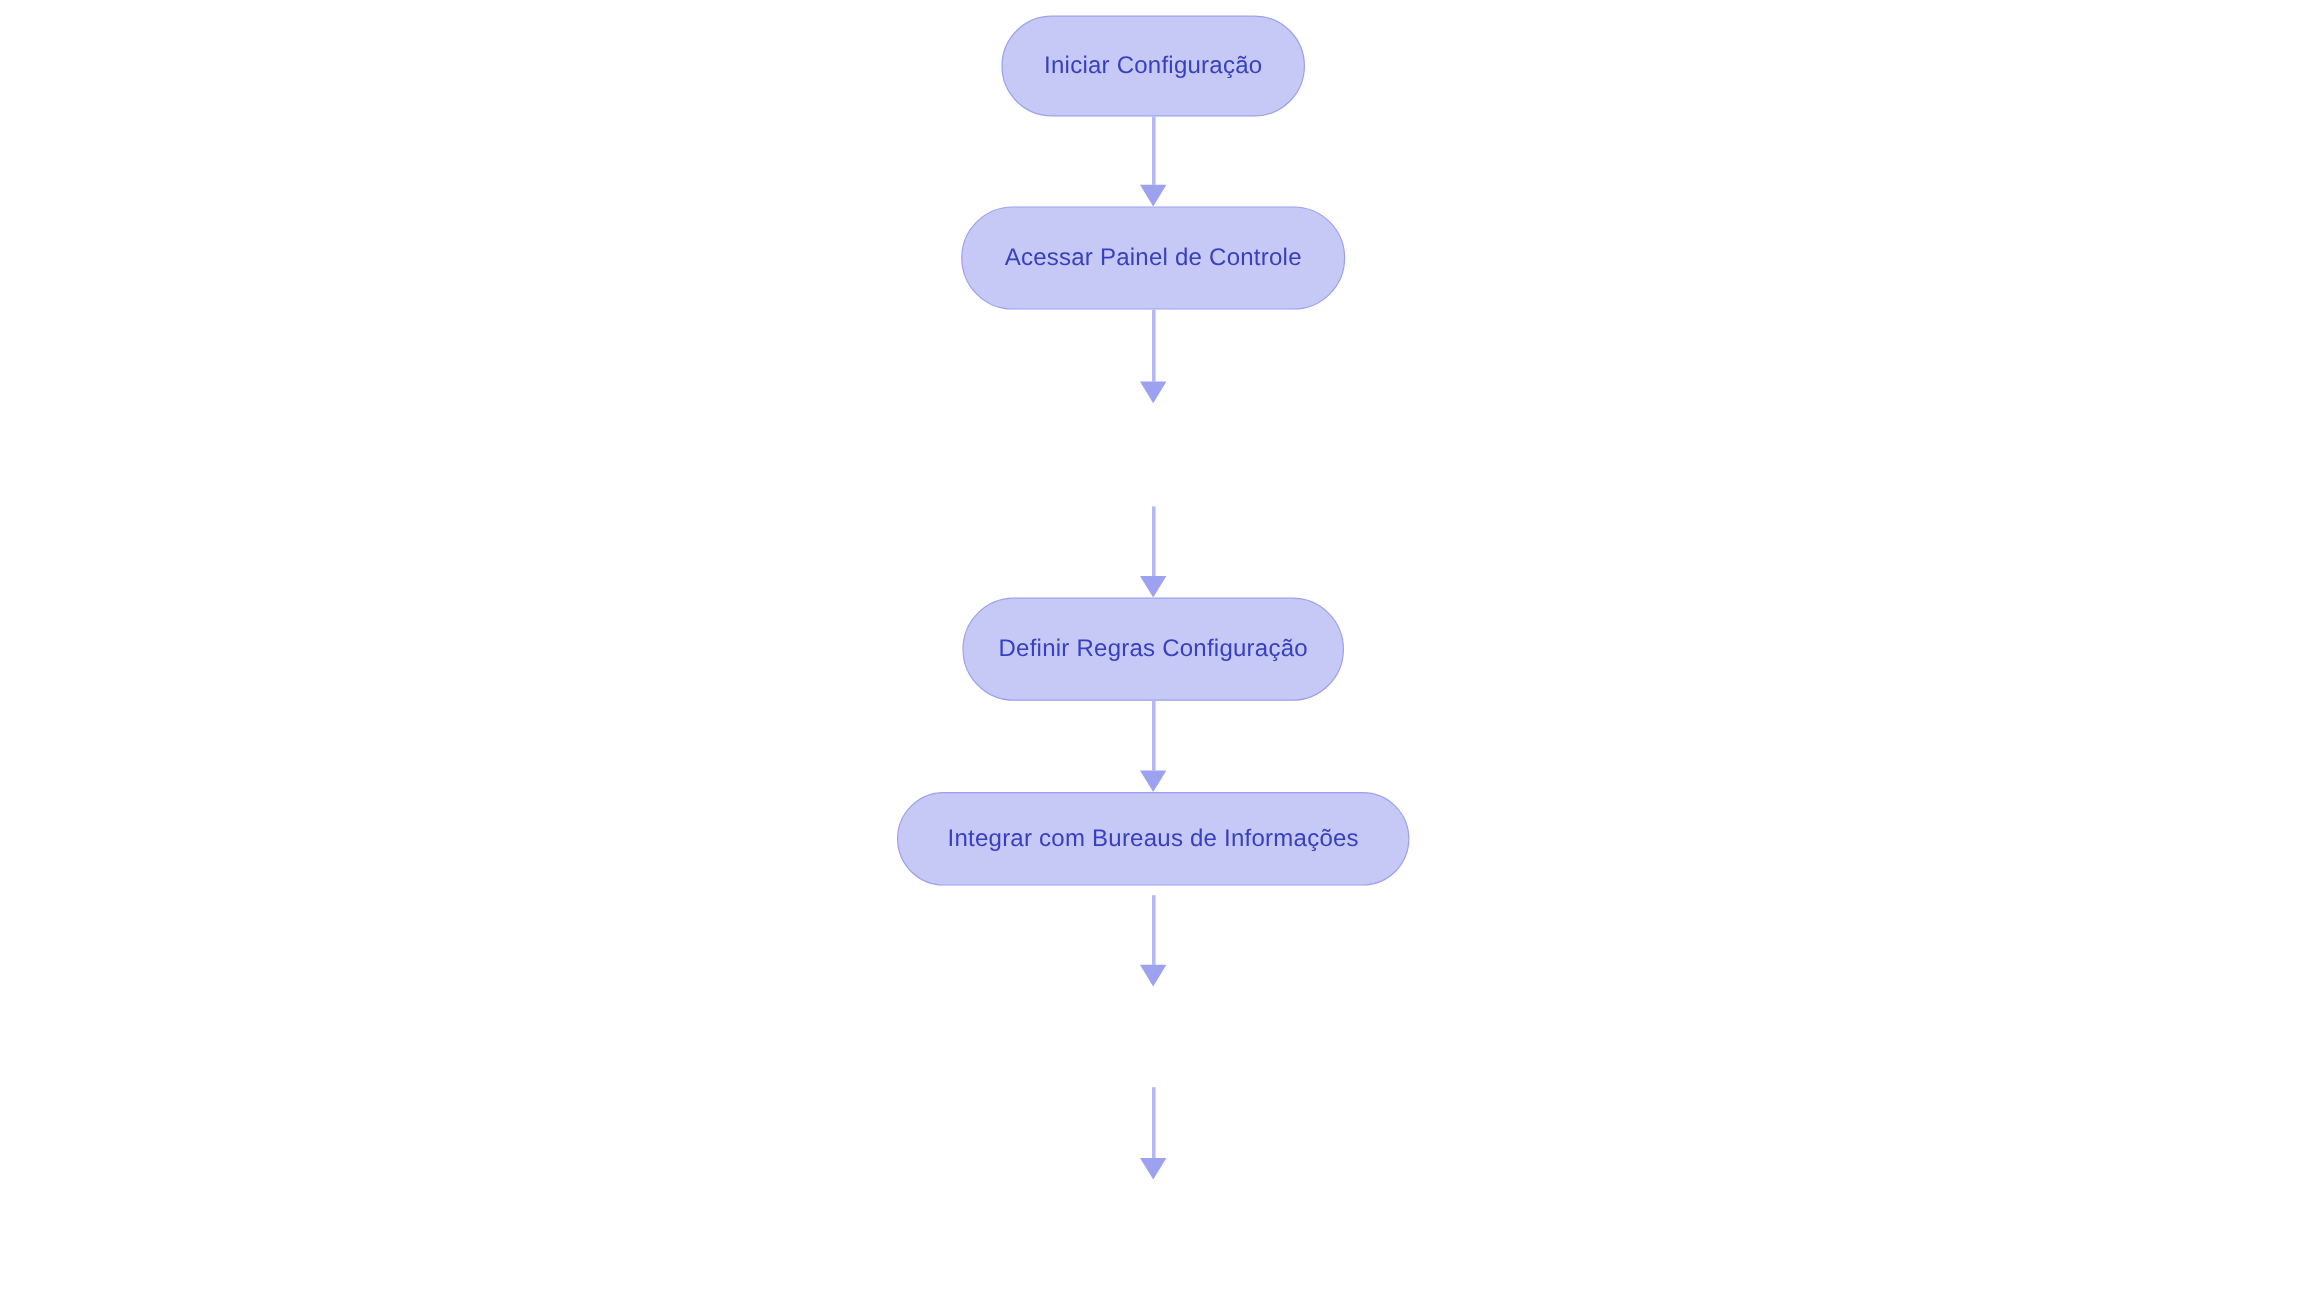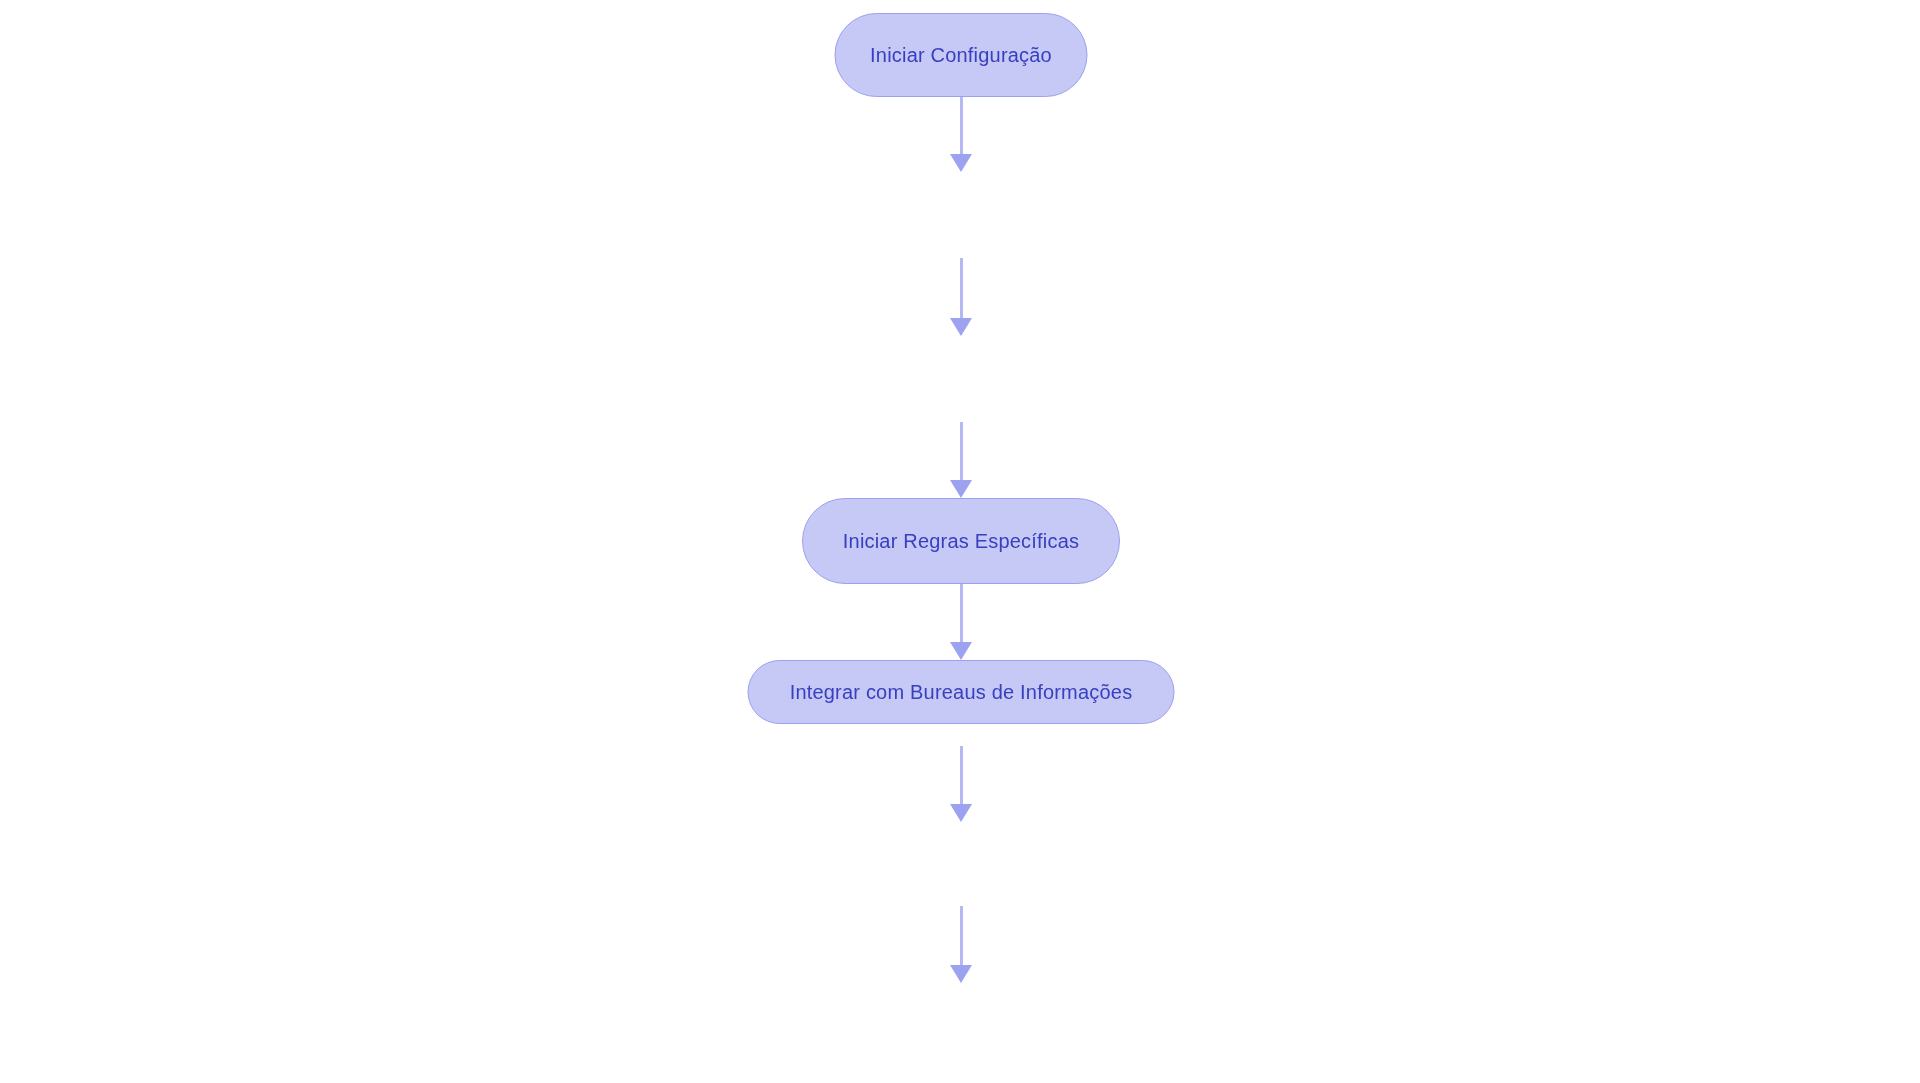--- a/index.html
+++ b/index.html
@@ -60,21 +60,21 @@
     height: 0;
     border-left: 11px solid transparent;
     border-right: 11px solid transparent;
     border-top: 18px solid var(--arrow-head);
   }
   
   .n1 { top: 13px;  width: 253px; height: 84px; }
   .n2 { top: 172px; width: 320px; height: 86px; }
   .n3 { top: 336px; width: 336px; height: 86px; }
   .n4 { top: 498px; width: 318px; height: 86px; }
-  .n5 { top: 660px; width: 427px; height: 64px; }
+  .n5 { top: 660px; width: 427px; height: 78px; }
   .n6 { top: 822px; width: 298px; height: 84px; }
   .n7 { top: 983px; width: 332px; height: 86px; }
   
   .a1 { top: 97px;  height: 75px; }
   .a2 { top: 258px; height: 78px; }
   .a3 { top: 422px; height: 76px; }
   .a4 { top: 584px; height: 76px; }
   .a5 { top: 746px; height: 76px; }
   .a6 { top: 906px; height: 77px; }
 </style>
@@ -85,34 +85,37 @@
 
   <div class="node n1">
     <span class="node-label">Iniciar Configuração</span>
   </div>
 
   <div class="arrow a1">
     <div class="arrow-line"></div>
     <div class="arrow-head"></div>
   </div>
 
+  <div class="node n2">
+    <span class="node-label">Acessar Painel de Controle</span>
+  </div>
 
   <div class="arrow a2">
     <div class="arrow-line"></div>
     <div class="arrow-head"></div>
   </div>
 
 
   <div class="arrow a3">
     <div class="arrow-line"></div>
     <div class="arrow-head"></div>
   </div>
 
   <div class="node n4">
-    <span class="node-label">Iniciar Regras Específicas</span>
+    <span class="node-label">Definir Regras Configuração</span>
   </div>
 
   <div class="arrow a4">
     <div class="arrow-line"></div>
     <div class="arrow-head"></div>
   </div>
 
   <div class="node n5">
     <span class="node-label">Integrar com Bureaus de Informações</span>
   </div>

